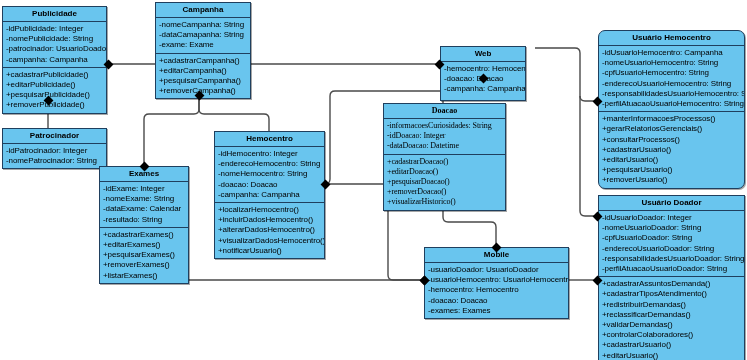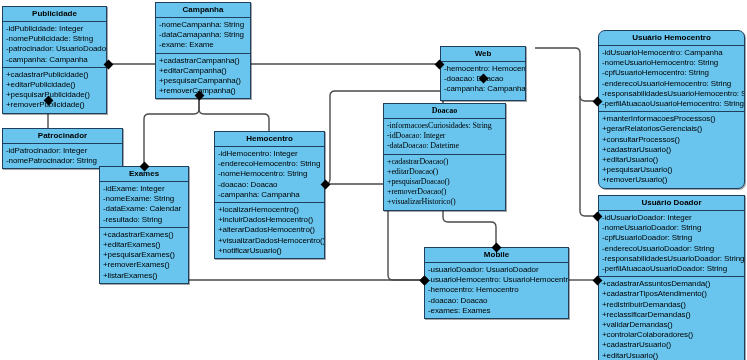--- a/index.html
+++ b/index.html
@@ -99,21 +99,21 @@
           <div class="uml-member">-patrocinador: UsuarioDoador</div>
           <div class="uml-member">-campanha: Campanha</div>
         </div>
         <div class="uml-compartment">
           <div class="uml-member">+cadastrarPublicidade()</div>
           <div class="uml-member">+editarPublicidade()</div>
           <div class="uml-member">+pesquisarPublicidade()</div>
           <div class="uml-member">+removerPublicidade()</div>
         </div>
       </div>
-      <div class="uml-class" style="left: 2px; top: 128px; width: 121px; min-height: 38px;">
+      <div class="uml-class" style="left: 2px; top: 128px; width: 105px; min-height: 38px;">
         <div class="uml-class-name">Patrocinador</div>
         <div class="uml-compartment">
           <div class="uml-member">-idPatrocinador: Integer</div>
           <div class="uml-member">-nomePatrocinador: String</div>
         </div>
       </div>
       <div class="uml-class" style="left: 155px; top: 2px; width: 96px; min-height: 92px;">
         <div class="uml-class-name">Campanha</div>
         <div class="uml-compartment">
           <div class="uml-member">-nomeCampanha: String</div>

